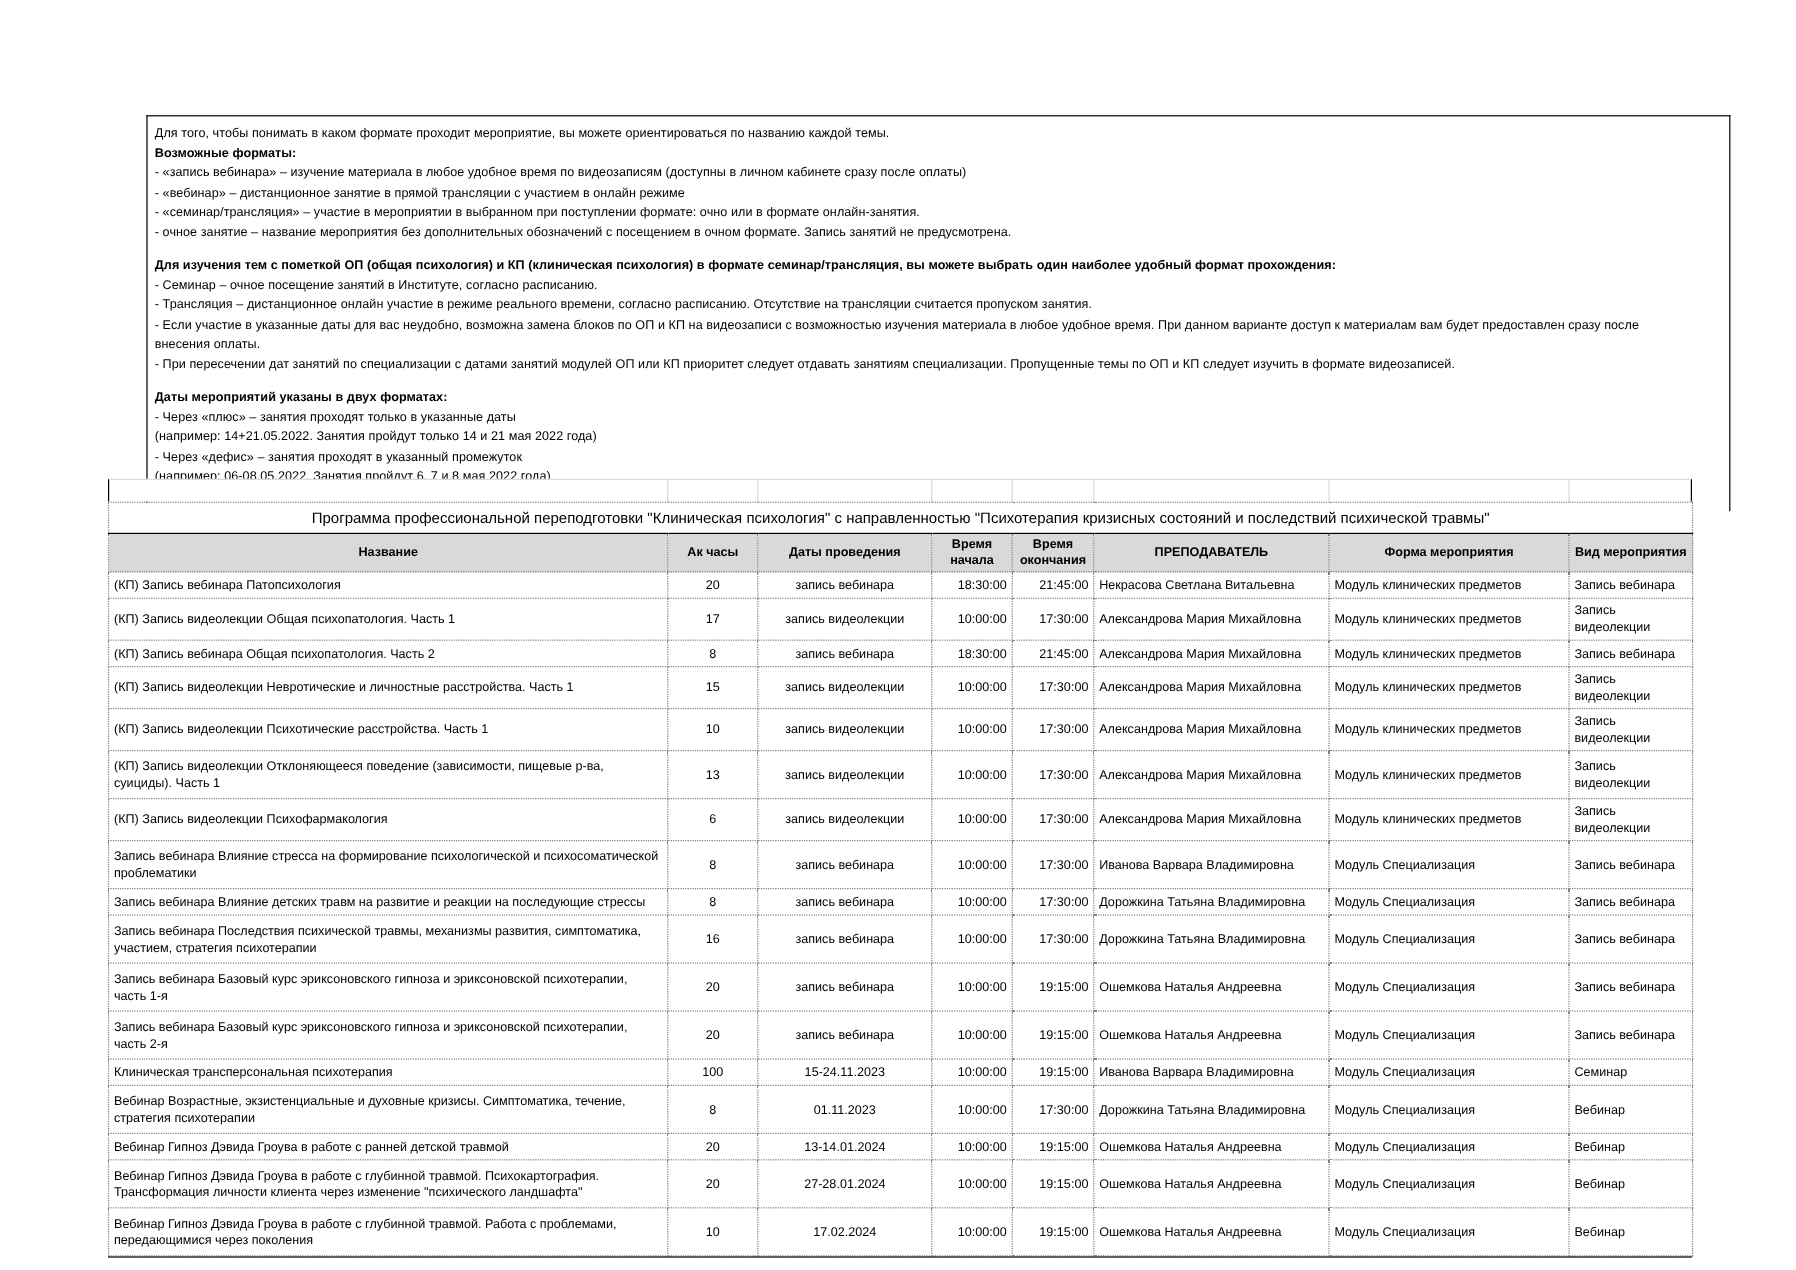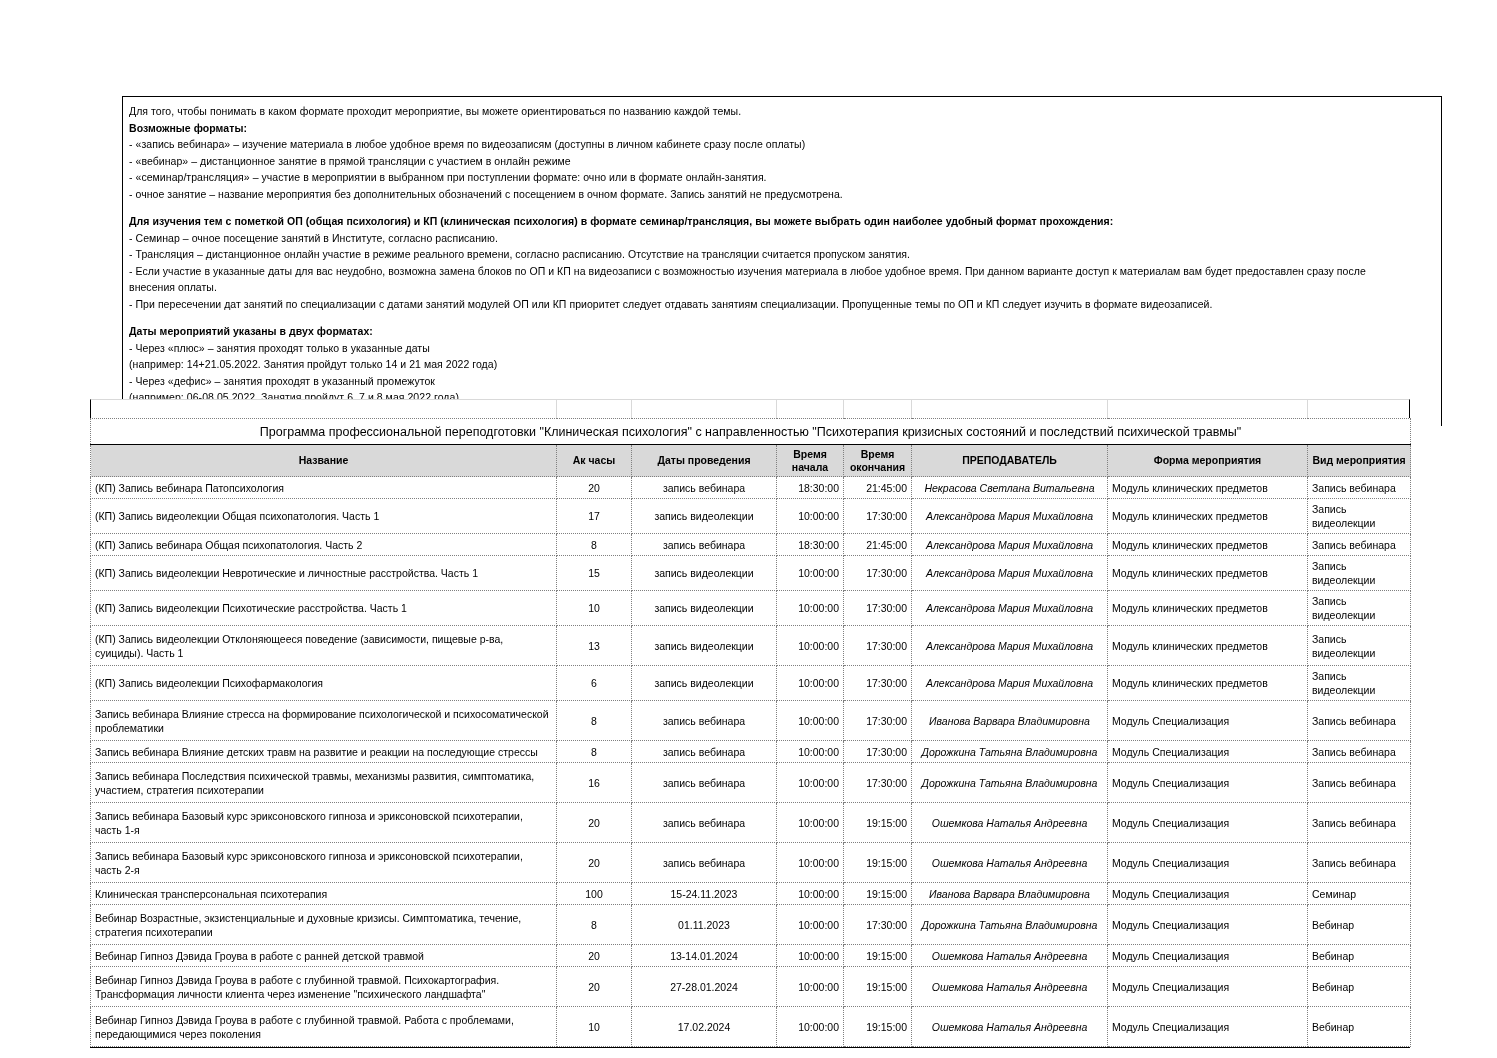--- a/index.html
+++ b/index.html
@@ -113,21 +113,21 @@
   }
   th.col-kind, td.col-kind {
     border-right: 1px solid #000000;
     margin-top: 10px;
   }
   td.col-name { text-align: left; padding-left: 5px; margin-left: 16px; }
   td.col-hours { text-align: center; }
   td.col-dates { text-align: center; }
   td.col-start { text-align: right; padding-right: 6px; }
   td.col-end { text-align: right; padding-right: 6px; }
-  td.col-teacher { text-align: center; padding-left: 5px; font-style: italic; }
+  td.col-teacher { text-align: left; padding-left: 5px; }
   td.col-form { text-align: left; padding-left: 5px; }
   td.col-kind { text-align: left; padding-left: 5px; }
 
   tbody tr td { height: 22px; }
   tbody tr.tall td { height: 40px; }
 
   .bottom-edge {
     position: absolute;
     left: 90px;
     width: 1320px;

